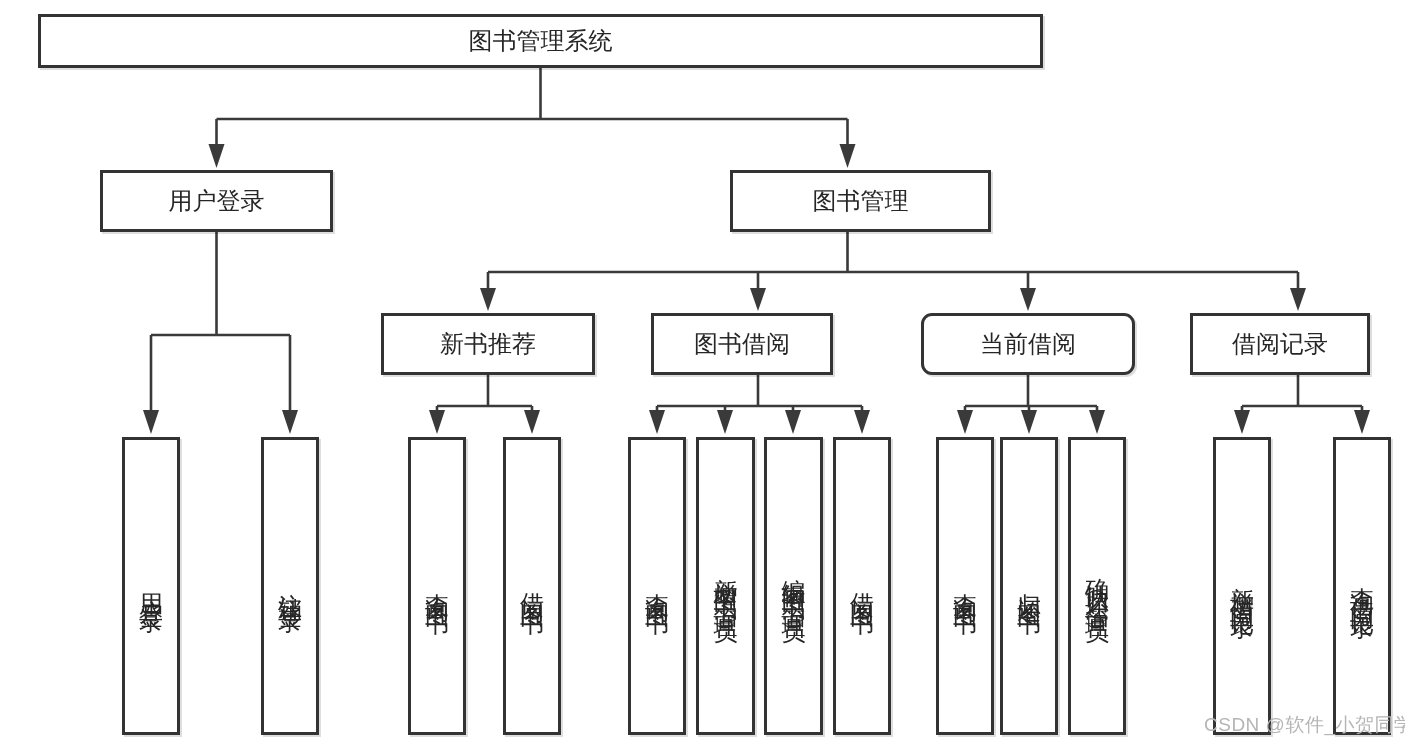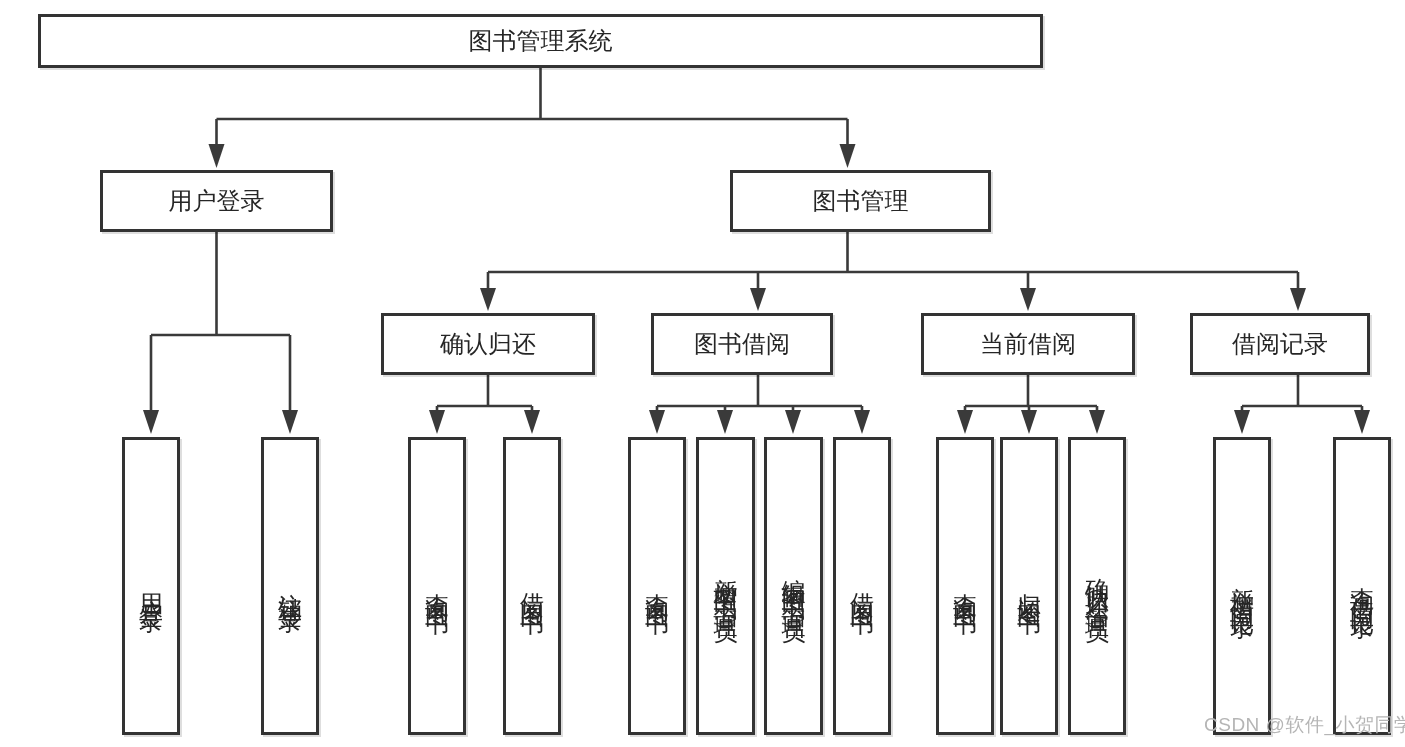--- a/index.html
+++ b/index.html
@@ -93,26 +93,26 @@
   </div>
 
   <div class="box" style="left:82px;top:170px;width:233px;height:62px;">
     <span class="h-label">用户登录</span>
   </div>
   <div class="box" style="left:712px;top:170px;width:261px;height:62px;">
     <span class="h-label">图书管理</span>
   </div>
 
   <div class="box" style="left:363px;top:313px;width:214px;height:62px;">
-    <span class="h-label">确认归还</span>
+    <span class="h-label">新书推荐</span>
   </div>
   <div class="box" style="left:633px;top:313px;width:182px;height:62px;">
     <span class="h-label">图书借阅</span>
   </div>
-  <div class="box" style="left:903px;top:313px;width:214px;height:62px;">
+  <div class="box" style="left:903px;top:313px;width:214px;height:62px;border-radius:11px;">
     <span class="h-label">当前借阅</span>
   </div>
   <div class="box" style="left:1172px;top:313px;width:180px;height:62px;">
     <span class="h-label">借阅记录</span>
   </div>
 
   <div class="box" style="left:104px;top:437px;width:58px;height:298px;">
     <span class="v-label">用户登录</span>
   </div>
   <div class="box" style="left:243px;top:437px;width:58px;height:298px;">

